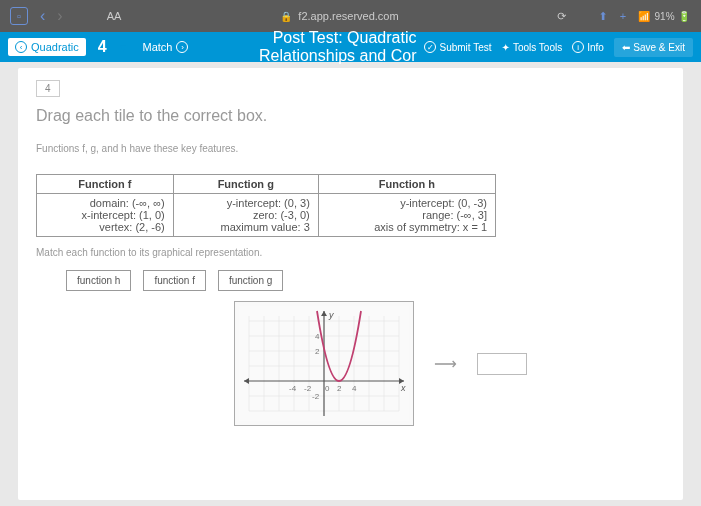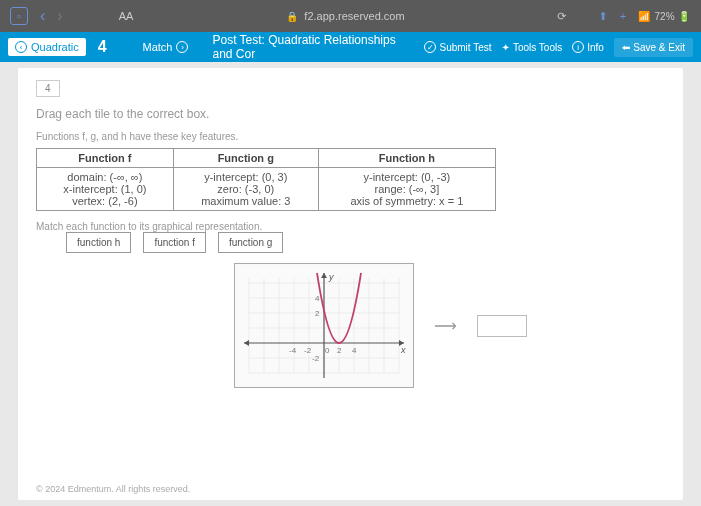--- a/index.html
+++ b/index.html
@@ -8,60 +8,60 @@
 .tab-icon{width:18px;height:18px;border:1.5px solid #6a8fd4;border-radius:3px;display:flex;align-items:center;justify-content:center;color:#6a8fd4;font-weight:bold}
 .url-bar{flex:1;display:flex;align-items:center;justify-content:center;gap:6px;color:#ccc}
 .lock-icon{font-size:10px}
 .battery-area{display:flex;align-items:center;gap:4px;font-size:10px}
 .app-header{background:#0096d6;height:30px;display:flex;align-items:center;padding:0 8px;color:#fff;font-size:11px;gap:8px}
 .nav-btn{display:flex;align-items:center;gap:4px;cursor:pointer;padding:2px 6px}
 .nav-btn.prev{background:#fff;color:#0096d6;border-radius:2px;padding:3px 7px}
 .circle-icon{width:12px;height:12px;border:1.5px solid currentColor;border-radius:50%;display:inline-flex;align-items:center;justify-content:center;font-size:8px}
 .qnum{font-size:16px;font-weight:bold;color:#fff;margin:0 4px}
 .dropdown-v{color:#0096d6;font-size:10px}
-.test-title{flex:1;text-align:left;margin-left:10px;font-size:12px}
+.test-title{flex:1;text-align:right;margin-left:10px;font-size:16px}
 .header-tools{display:flex;gap:10px;font-size:10px;align-items:center}
 .tool-btn{display:flex;align-items:center;gap:3px;cursor:pointer}
 .save-btn{background:rgba(255,255,255,0.15);padding:4px 8px;border-radius:2px}
 .content-wrap{background:#e8e8e8;height:444px;padding:6px 18px;overflow:hidden}
 .content{background:#fff;border-radius:2px;padding:10px 18px 4px;height:100%;position:relative}
 .qbadge{border:1px solid #ccc;display:inline-block;padding:2px 8px;font-size:10px;color:#888;margin-bottom:10px}
-.instruction{font-size:12px;color:#999;margin-bottom:10px}
-.subtext{font-size:10px;color:#999;margin-bottom:6px}
+.instruction{font-size:16px;color:#999;margin-bottom:18px}
+.subtext{font-size:10px;color:#999;margin-bottom:20px}
 .feature-table{border:1px solid #999;border-collapse:collapse;width:460px;margin-bottom:10px}
-.feature-table th,.feature-table td{border:1px solid #999;padding:3px 8px;font-size:11px;color:#555;text-align:center;vertical-align:top}
+.feature-table th,.feature-table td{border:1px solid #999;padding:3px 8px;font-size:11px;color:#555;text-align:right;vertical-align:top}
 .feature-table th{text-align:center;font-weight:bold;color:#444}
-.match-text{font-size:10px;color:#999;}
+.match-text{font-size:10px;color:#999;margin-bottom:12px}
 .tiles{display:flex;gap:12px;margin-bottom:10px;padding-left:30px}
 .tile{border:1px solid #999;padding:4px 10px;font-size:10px;color:#555;cursor:move;background:#fff}
 .graph-area{display:flex;align-items:center;justify-content:center;gap:20px;padding-left:60px}
 .graph-box{border:1px solid #aaa;background:#f9f9f9;padding:4px;position:relative}
 .drop-zone{border:1px solid #bbb;width:50px;height:22px;background:#fff}
 .arrow{color:#999;font-size:16px}
 .footer{position:absolute;bottom:6px;left:18px;font-size:9px;color:#aaa}
 svg{display:block}
 </style>
 </head>
 <body>
 
 <div class="browser-bar">
   <div class="tab-icon">▫</div>
   <span style="color:#6a8fd4;font-size:16px">‹</span>
   <span style="color:#777;font-size:16px">›</span>
-  <span style="margin-left:44px">AA</span>
+  <span style="margin-left:32px">AA</span>
   <div class="url-bar">
     <span class="lock-icon">🔒</span>
     <span>f2.app.reserved.com</span>
   </div>
   <span>⟳</span>
   <span style="color:#6a8fd4;margin-left:20px">⬆</span>
   <span style="color:#6a8fd4">+</span>
   <div class="battery-area">
     <span>📶</span>
-      <span>72%</span>
+      <span>91%</span>
       <span>🔋</span>
   </div>
 </div>
 
 <div class="app-header">
   <div class="nav-btn prev">
     <span class="circle-icon">‹</span>
     <span>Quadratic</span>
   </div>
   <span class="qnum">4</span>
@@ -169,15 +169,14 @@
           <text x="76" y="48" font-size="8" fill="#777">2</text>
           <text x="76" y="33" font-size="8" fill="#777">4</text>
           <text x="73" y="93" font-size="8" fill="#777">-2</text>
           <path d="M 78 5 Q 100 145 122 5" stroke="#c04070" stroke-width="1.8" fill="none"></path>
         </svg>
       </div>
       <span class="arrow">⟶</span>
       <div class="drop-zone"></div>
     </div>
 
-    <div class="footer">© 2024 Edmentum. All rights reserved.</div>
   </div>
 </div>
 
 </body></html>

